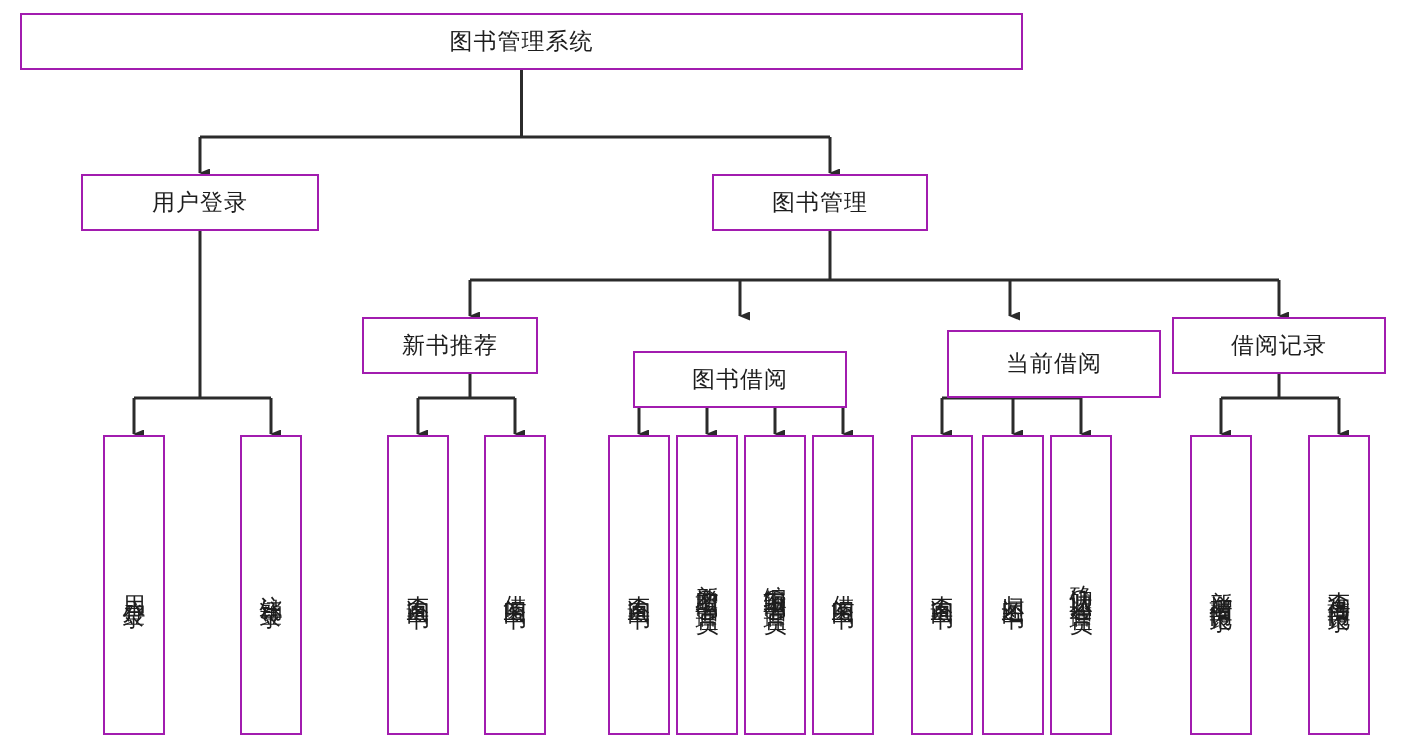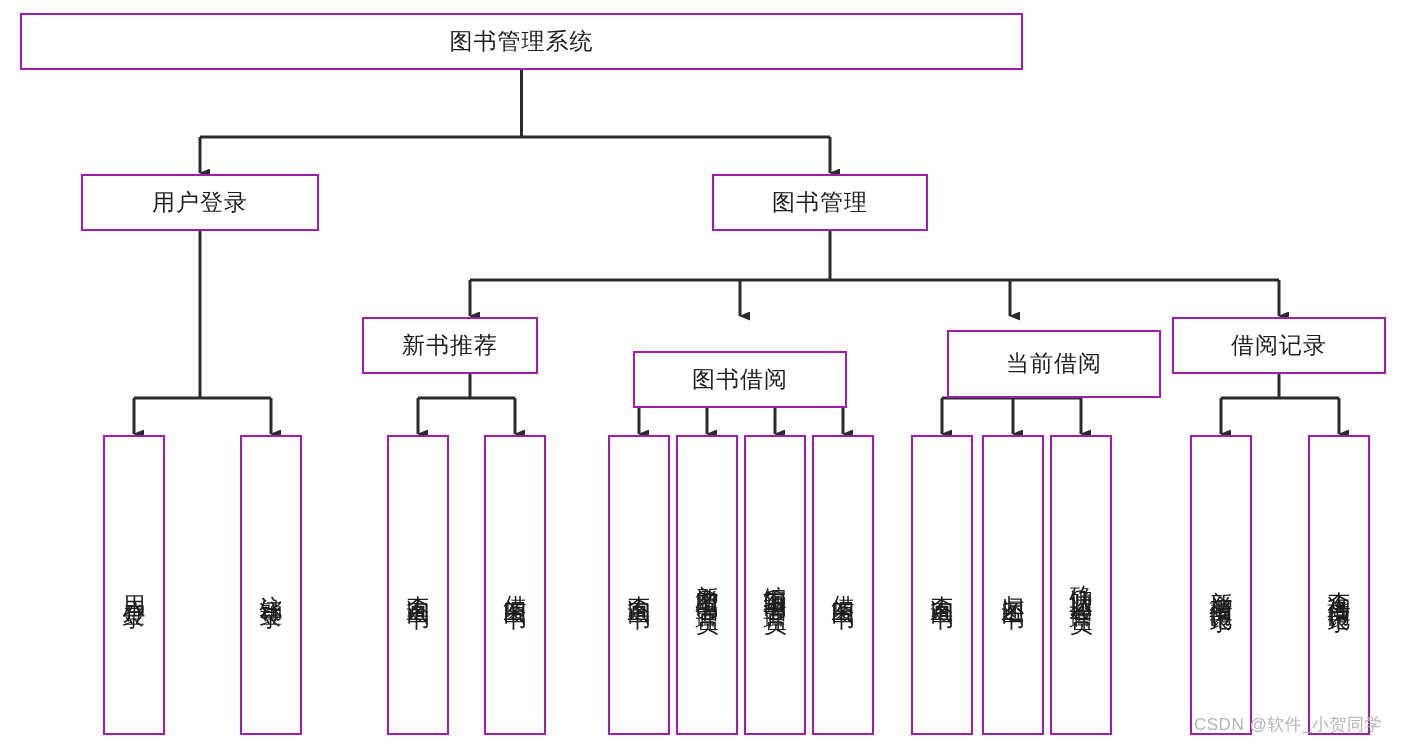--- a/index.html
+++ b/index.html
@@ -169,15 +169,14 @@
         <span class="node-label">确认归还（管理员）</span>
       </div>
       <div class="node-box node-v" style="left: 1190px; top: 435px; width: 62px; height: 300px;">
         <span class="node-label">新增借阅记录</span>
       </div>
       <div class="node-box node-v" style="left: 1308px; top: 435px; width: 62px; height: 300px;">
         <span class="node-label">查询借阅记录</span>
       </div>
     </div>
 
-  <div class="watermark" style="left:1194px; top:713px;">CSDN @软件_小贺同学</div>
 
 </div>
 
 </body></html>

